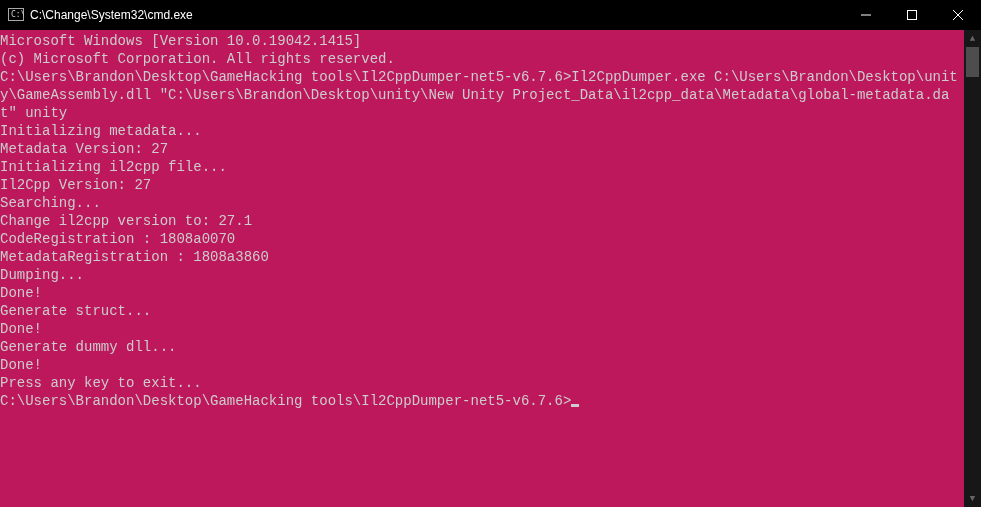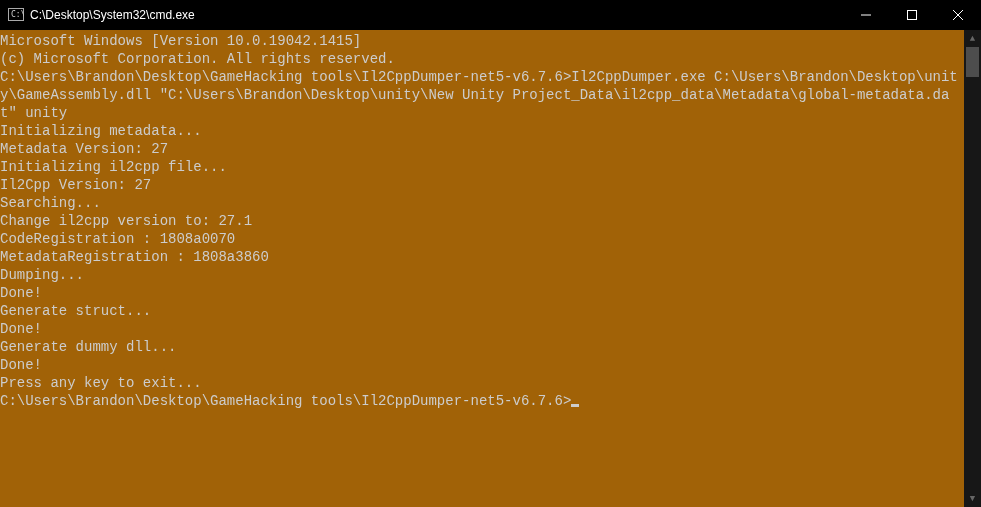--- a/index.html
+++ b/index.html
@@ -46,21 +46,21 @@
     display: flex;
     align-items: center;
     justify-content: center;
     color: #fff;
   }
   .win-btn svg { display: block; }
   .terminal-wrap {
     position: relative;
     width: 981px;
     height: 477px; 
-    background: #a16207;
+    background: #be185d;
   }
   .terminal {
     position: absolute;
     left: 0;
     top: 0;
     right: 17px;
     bottom: 0;
     padding: 2px 0 0 0;
     color: #cccccc;
     font-size: 14px;
@@ -120,21 +120,21 @@
 </head>
 <body>
 
 <div class="titlebar">
   <span class="icon-slot">
     <svg width="16" height="16" viewBox="0 0 16 16">
       <rect x="0.5" y="1.5" width="15" height="12" fill="#000" stroke="#aaa" stroke-width="1"></rect>
       <text x="3" y="10" font-size="8" fill="#ccc" font-family="Consolas,monospace">C:\</text>
     </svg>
   </span>
-  <span class="title-text">C:\Desktop\System32\cmd.exe</span>
+  <span class="title-text">C:\Change\System32\cmd.exe</span>
   <span class="spacer"></span>
   <div class="win-controls">
     <div class="win-btn">
       <svg width="10" height="10" viewBox="0 0 10 10">
           <line x1="0" y1="5" x2="10" y2="5" stroke="#fff" stroke-width="1"></line>
         </svg>
     </div>
     <div class="win-btn">
       <svg width="10" height="10" viewBox="0 0 10 10">
           <rect x="0.5" y="0.5" width="9" height="9" fill="none" stroke="#fff" stroke-width="1"></rect>

